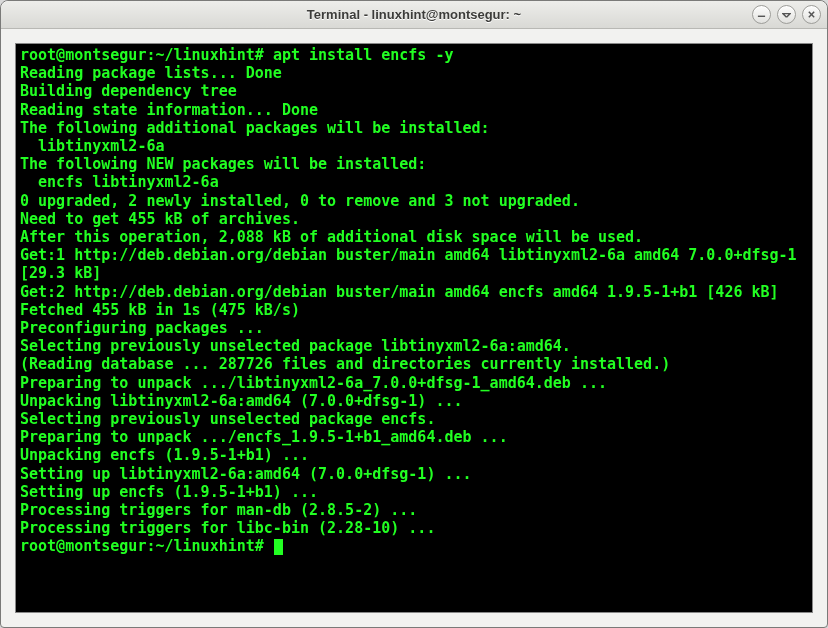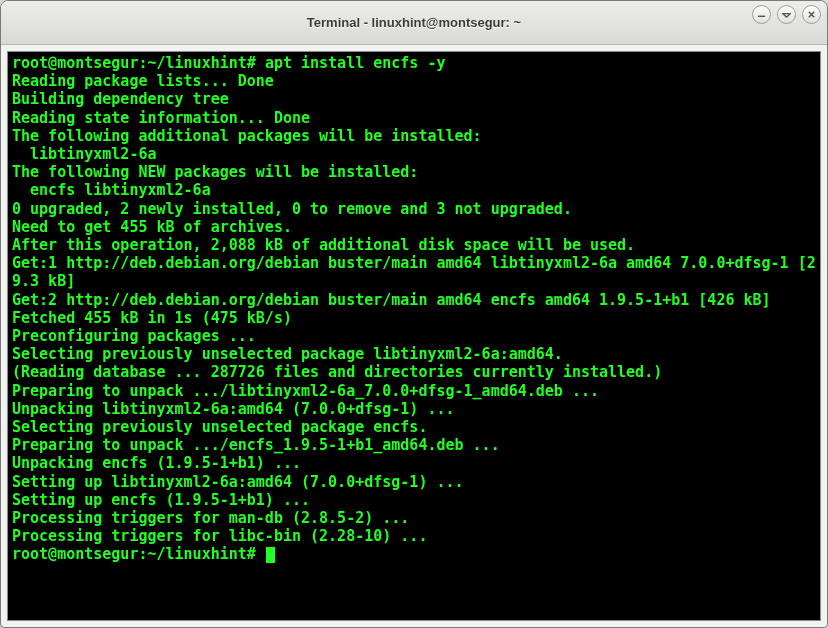--- a/index.html
+++ b/index.html
@@ -14,21 +14,21 @@
     width: 828px;
     height: 628px;
     background: #f2f2f0;
     border: 1px solid #7a7a78;
     border-radius: 8px 8px 4px 4px;
     display: flex;
     flex-direction: column;
     box-shadow: inset 0 1px 0 #ffffff;
   }
   .titlebar {
-    height: 44px;
+    height: 28px;
     background: linear-gradient(#ededea, #d9d9d5);
     border-bottom: 1px solid #b8b8b4;
     border-radius: 8px 8px 0 0;
     display: flex;
     align-items: center;
     position: relative;
   }
   .title {
     position: absolute;
     left: 0; right: 0;
@@ -55,21 +55,21 @@
     display: flex;
     align-items: center;
     justify-content: center;
     cursor: pointer;
     box-shadow: inset 0 1px 0 #fff;
   }
   .win-btn svg { width: 9px; height: 9px; display:block; }
   .win-btn svg * { stroke:#555; stroke-width:1.6; fill:none; }
   .terminal-wrap {
     flex: 1;
-    padding: 6px;
+    padding: 14px;
   }
   .terminal {
     width: 100%;
     height: 100%;
     background: #000;
     border: 1px solid #888;
     padding: 2px 4px;
     font-family: "DejaVu Sans Mono","Liberation Mono",monospace;
     font-size: 15px;
     line-height: 18.2px;

